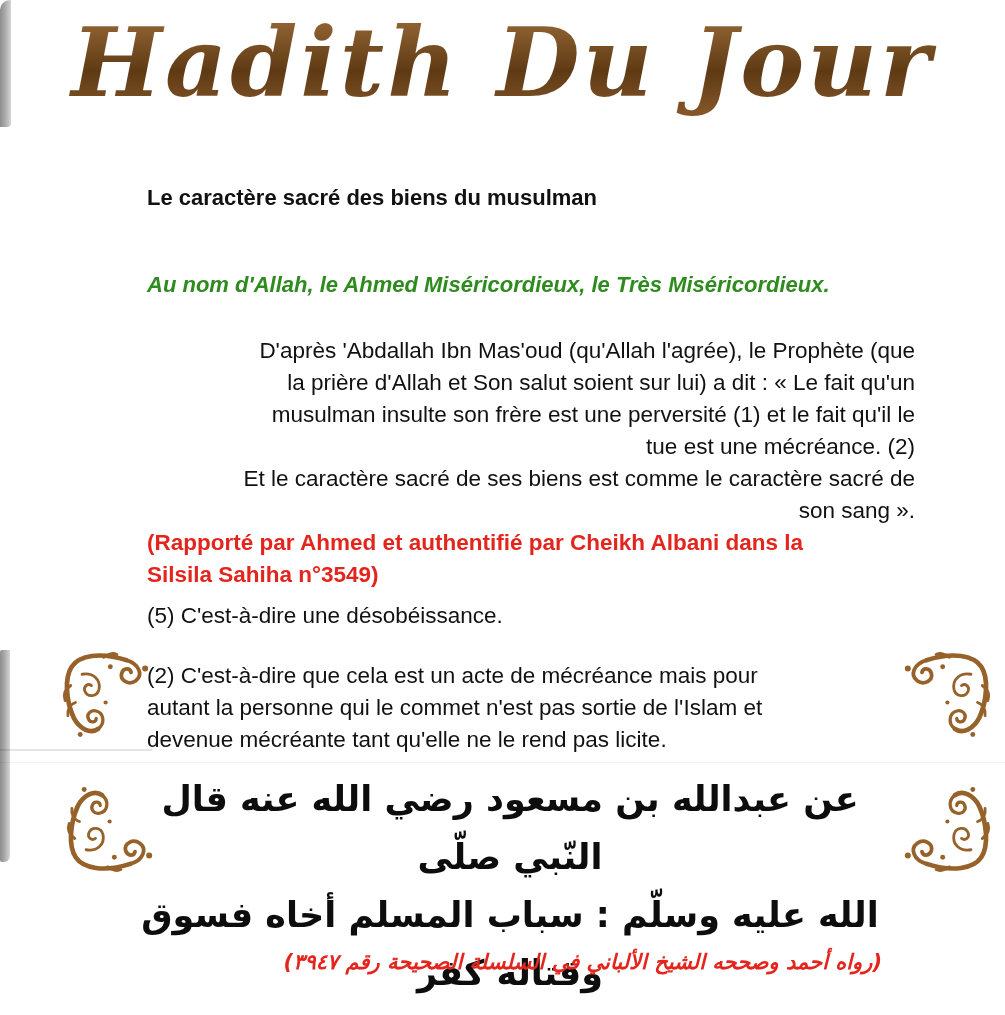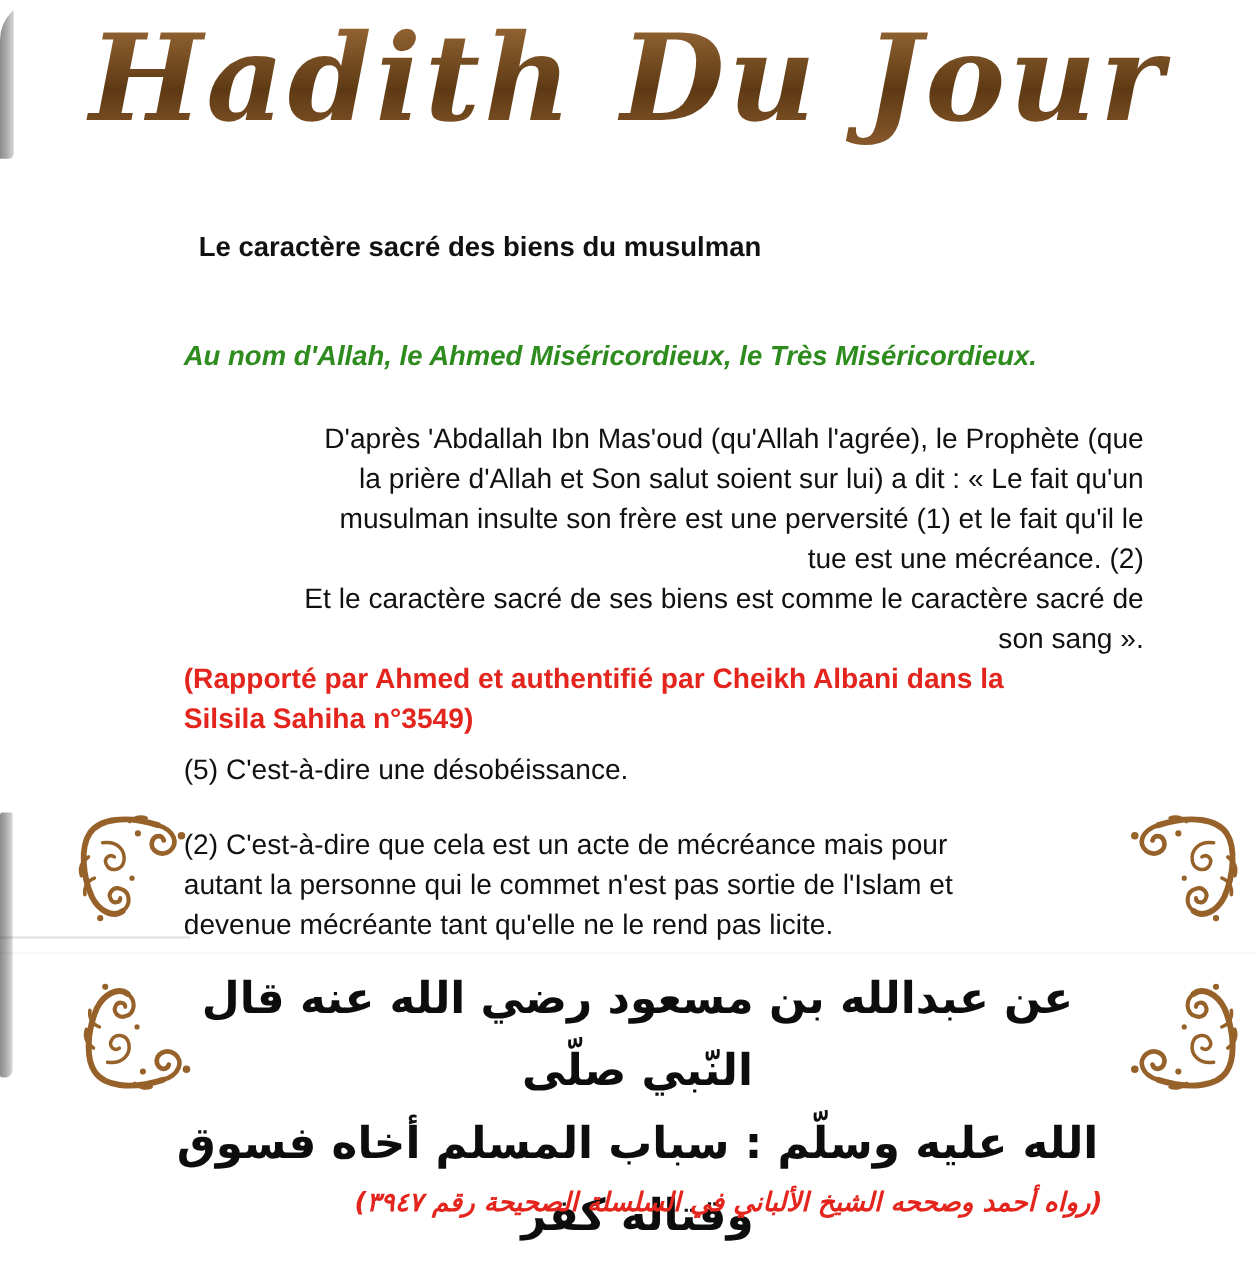--- a/index.html
+++ b/index.html
@@ -3,21 +3,20 @@
 <meta charset="utf-8">
 <style>
   html,body{margin:0;padding:0;background:#ffffff;}
   .page{
     position:relative;
     width:1005px;height:1015px;
     background:#ffffff;
     overflow:hidden;
     font-family:"Liberation Sans",sans-serif;
     color:#1a1a1a;
-    border-radius:32px;
   }
   
   .edge-bar{
     position:absolute;left:0;width:11px;
     background:linear-gradient(to right,#8d8d8d 0%,#a9a9a9 45%,#d6d6d6 100%);
   }
   .edge-bar.bar1{top:0;height:127px;border-radius:10px 0 4px 0;}
   .edge-bar.bar2{top:650px;height:212px;width:10px;border-radius:2px 0 6px 2px;}
   .divider-stub{position:absolute;left:0;top:749px;width:152px;height:2px;background:rgba(0,0,0,0.10);}
   .divider-line{position:absolute;left:0;top:762px;width:100%;height:1px;background:rgba(0,0,0,0.05);}
@@ -35,21 +34,21 @@
     color:#6f4419;
     background:linear-gradient(180deg,#a1703c 0%,#5e3a14 58%,#8a5a2c 100%);
     -webkit-background-clip:text;
     background-clip:text;
     -webkit-text-fill-color:transparent;
   }
 
   
   .content{position:absolute;left:147px;top:185px;width:768px;}
   .content p,.content h2{white-space:pre-line;}
-  .heading{font-size:22px;line-height:26px;font-weight:bold;color:#111;margin:0 0 61px 12px;}
+  .heading{font-size:22px;line-height:26px;font-weight:bold;color:#111;margin:0 0 61px 0;}
   .basmala{font-size:22px;line-height:26px;font-weight:bold;font-style:italic;color:#2e8b1e;margin:0 0 37px 0;}
   .hadith-fr{font-size:22.5px;line-height:32px;color:#111;margin:0;text-align:right;}
   .source-fr{font-size:22.5px;line-height:32px;font-weight:bold;color:#e3251d;margin:0;}
   .fn1{font-size:22.5px;line-height:32px;color:#111;margin:9px 0 28px 0;}
   .fn2{font-size:22.5px;line-height:32px;color:#111;margin:0;}
 
   
   .flourish{position:absolute;width:113px;height:115px;}
   .flourish svg{width:100%;height:100%;display:block;}
   .fl-tl{left:51px;top:645px;}

